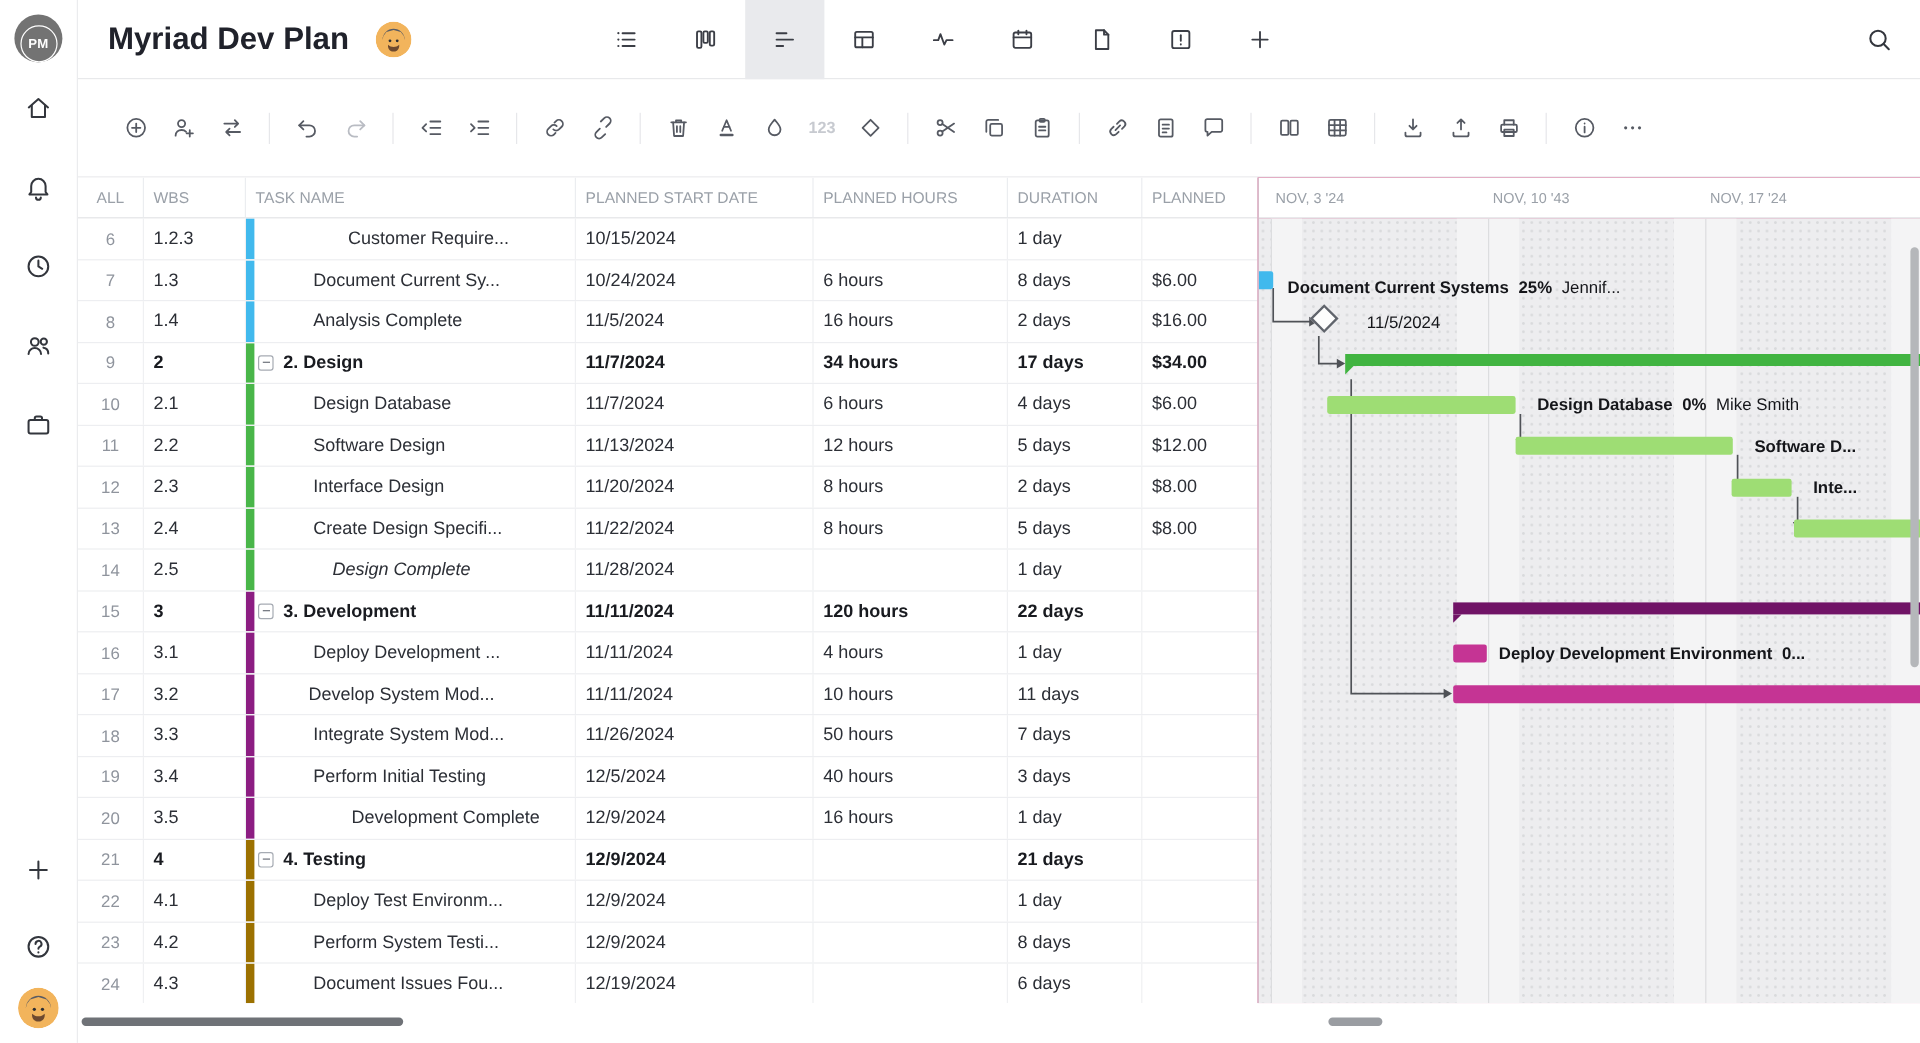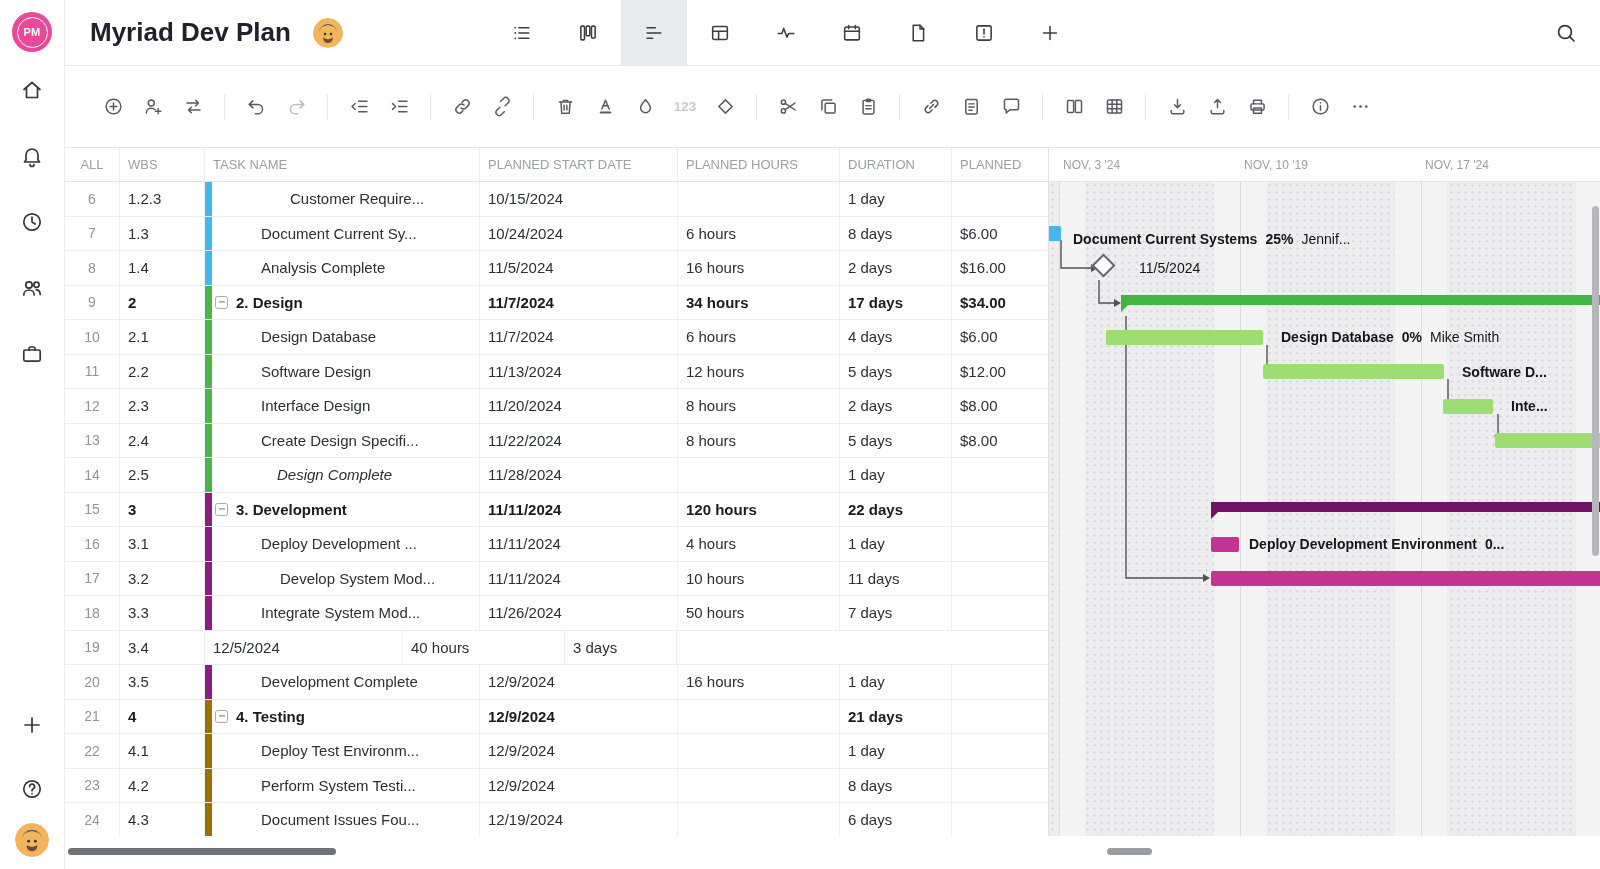--- a/index.html
+++ b/index.html
@@ -1,18 +1,18 @@
 <!DOCTYPE html>
 <html><head>
 <meta charset="utf-8">
 <style>
 *{margin:0;padding:0;box-sizing:border-box}
 html,body{width:1600px;height:869px;overflow:hidden;background:#fff;color:#24262c;font-family:"Liberation Sans",sans-serif}
 .sidebar{position:fixed;left:0;top:0;width:65px;height:869px;background:#fff;border-right:1px solid #ebecee;display:flex;flex-direction:column;align-items:center;z-index:30}
-.logo{margin-top:12px;width:40px;height:40px;border-radius:50%;background:#ec4899;display:flex;align-items:center;justify-content:center;cursor:pointer}
+.logo{margin-top:12px;width:40px;height:40px;border-radius:50%;background:#737373;display:flex;align-items:flex-end;justify-content:center;cursor:pointer}
 .logo-ring{width:31px;height:31px;border:1.6px solid #fff;border-radius:50%;display:flex;align-items:center;justify-content:center;color:#fff;font-size:11px;font-weight:700;letter-spacing:.3px}
 .side-top{margin-top:26px;display:flex;flex-direction:column;gap:42px;align-items:center}
 .side-bottom{display:flex;flex-direction:column;gap:40px;align-items:center;margin-bottom:22px}
 .side-btn{width:24px;height:24px;color:#33363d;cursor:pointer}
 .side-btn svg{width:24px;height:24px;display:block}
 .side-spacer{flex:1}
 .side-avatar{width:34px;height:34px;border-radius:50%;overflow:hidden;margin-bottom:12px;cursor:pointer}
 .side-avatar svg,.title-avatar svg{width:100%;height:100%;display:block}
 .main{margin-left:65px;position:relative;height:869px}
 .topbar{height:66px;border-bottom:1px solid #e8e9eb;position:relative;display:flex;align-items:center}
@@ -643,21 +643,21 @@
               <div class="td c3">11/11/2024</div>
               <div class="td c4">4 hours</div>
               <div class="td c5">1 day</div>
               <div class="td c6"></div>
             </div>
             <div class="trow">
               <div class="td c0">17</div>
               <div class="td c1">3.2</div>
               <div class="td c2">
                 <span class="colorbar" style="background: rgb(140, 29, 130);"></span>
-                <span class="name-inner" style="padding-left: 75px; text-align: right;">
+                <span class="name-inner" style="padding-left: 52px; text-align: right;">
                   <span>Develop System Mod...</span>
                 </span>
               </div>
               <div class="td c3">11/11/2024</div>
               <div class="td c4">10 hours</div>
               <div class="td c5">11 days</div>
               <div class="td c6"></div>
             </div>
             <div class="trow">
               <div class="td c0">18</div>
@@ -669,31 +669,37 @@
                 </span>
               </div>
               <div class="td c3">11/26/2024</div>
               <div class="td c4">50 hours</div>
               <div class="td c5">7 days</div>
               <div class="td c6"></div>
             </div>
             <div class="trow">
               <div class="td c0">19</div>
               <div class="td c1">3.4</div>
+              <div class="td c2">
+                <span class="colorbar" style="background: rgb(140, 29, 130);"></span>
+                <span class="name-inner" style="padding-left: 56px;">
+                  <span>Perform Initial Testing</span>
+                </span>
+              </div>
               <div class="td c3">12/5/2024</div>
               <div class="td c4">40 hours</div>
               <div class="td c5">3 days</div>
               <div class="td c6"></div>
             </div>
             <div class="trow">
               <div class="td c0">20</div>
               <div class="td c1">3.5</div>
               <div class="td c2">
                 <span class="colorbar" style="background: rgb(140, 29, 130);"></span>
-                <span class="name-inner" style="padding-left: 56px;">
+                <span class="name-inner" style="padding-left: 88px;">
                   <span>Development Complete</span>
                 </span>
               </div>
               <div class="td c3">12/9/2024</div>
               <div class="td c4">16 hours</div>
               <div class="td c5">1 day</div>
               <div class="td c6"></div>
             </div>
             <div class="trow summary">
               <div class="td c0">21</div>
@@ -750,21 +756,21 @@
               <div class="td c3">12/19/2024</div>
               <div class="td c4"></div>
               <div class="td c5">6 days</div>
               <div class="td c6"></div>
             </div>
           </div>
       </div>
       <div class="gantt-pane">
         <div class="g-head">
             <span style="left: 14px;">NOV, 3 '24</span>
-            <span style="left: 195px;">NOV, 10 '19</span>
+            <span style="left: 195px;">NOV, 10 '43</span>
             <span style="left: 376px;">NOV, 17 '24</span>
           </div>
         <div class="g-body">
             <div class="wkend" style="left: 10px; width: 26px;"></div>
             <div class="wkend" style="left: 165px; width: 52px;"></div>
             <div class="wkend" style="left: 346px; width: 52px;"></div>
             <div class="wkend" style="left: 527px; width: 26px;"></div>
             <div class="gline" style="left: 10px;"></div>
             <div class="gline" style="left: 191px;"></div>
             <div class="gline" style="left: 372px;"></div>

